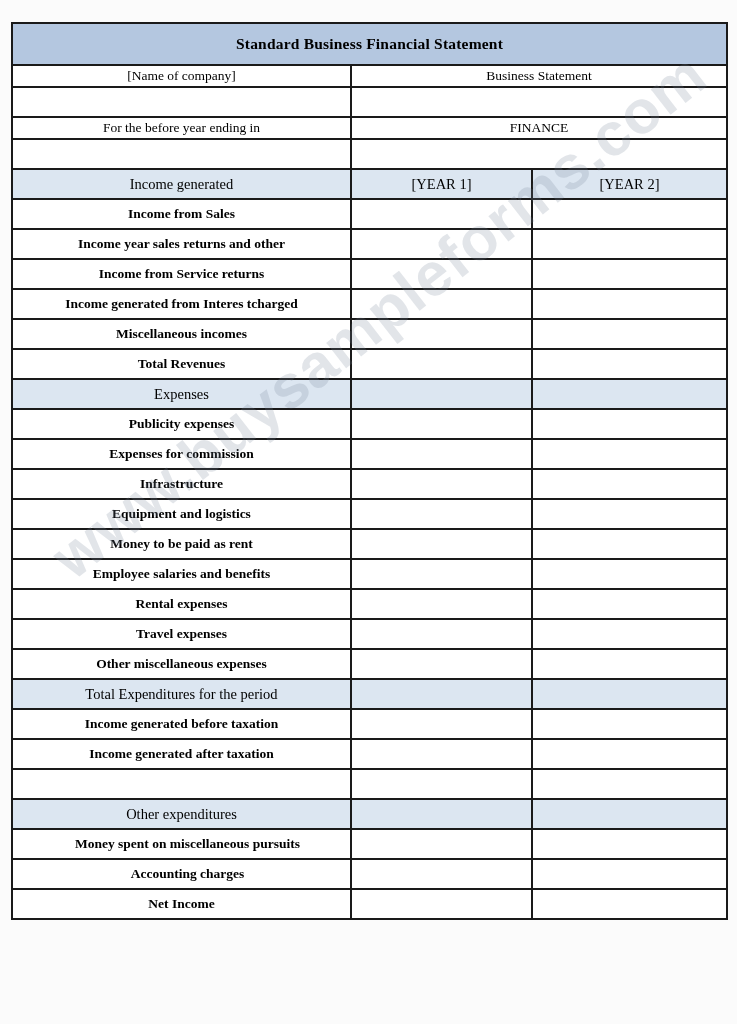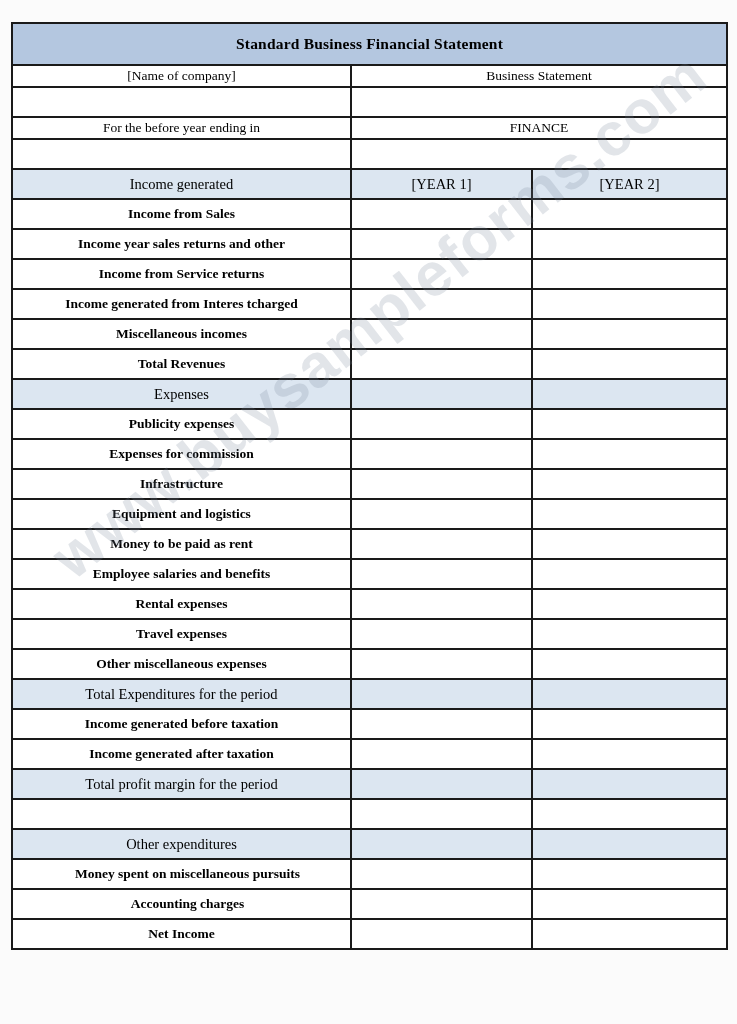--- a/index.html
+++ b/index.html
@@ -234,25 +234,20 @@
         <tr class="item-row">
           <td>Income generated before taxation</td>
           <td></td>
           <td></td>
         </tr>
         <tr class="item-row">
           <td>Income generated after taxation</td>
           <td></td>
           <td></td>
         </tr>
-        <tr class="section-row">
-          <td>Total profit margin for the period</td>
-          <td></td>
-          <td></td>
-        </tr>
         <tr class="blank-row">
           <td></td>
           <td></td>
           <td></td>
         </tr>
         <tr class="section-row">
           <td>Other expenditures</td>
           <td></td>
           <td></td>
         </tr>

